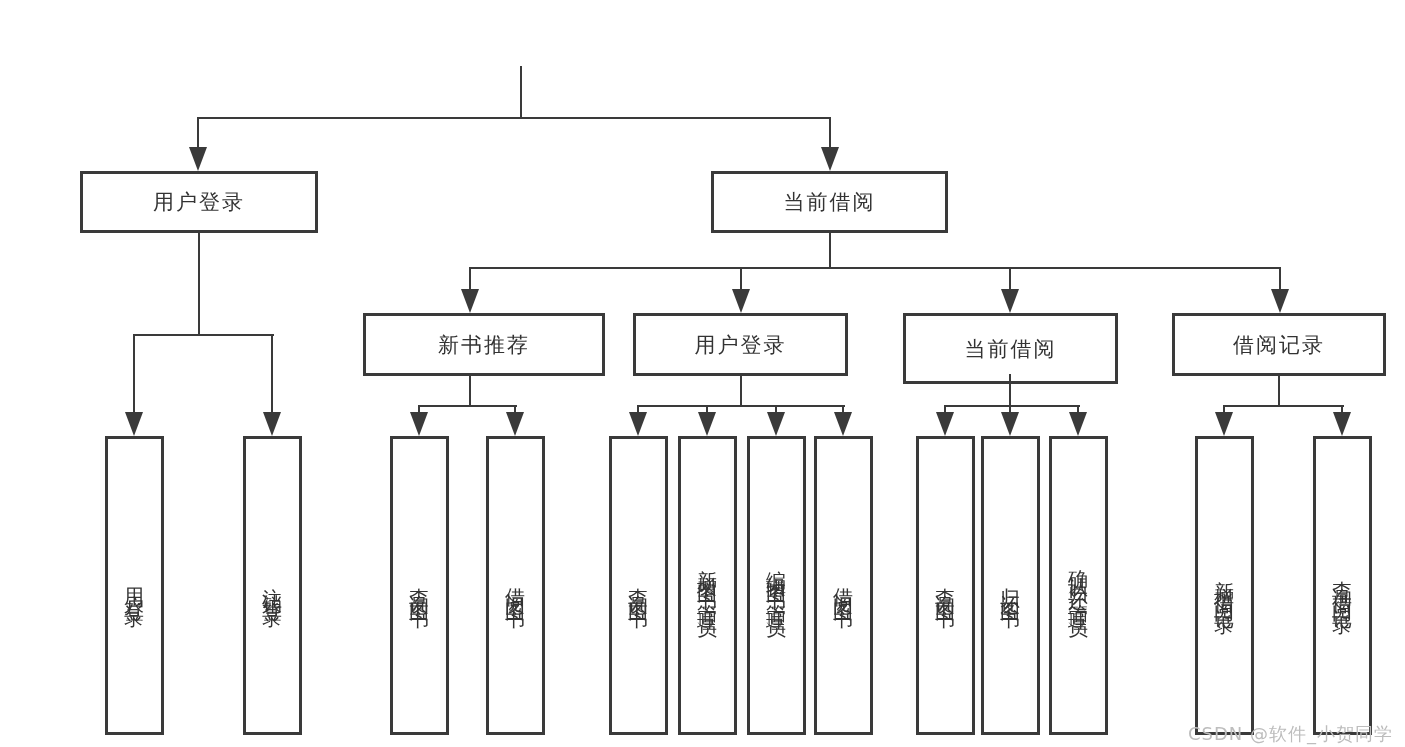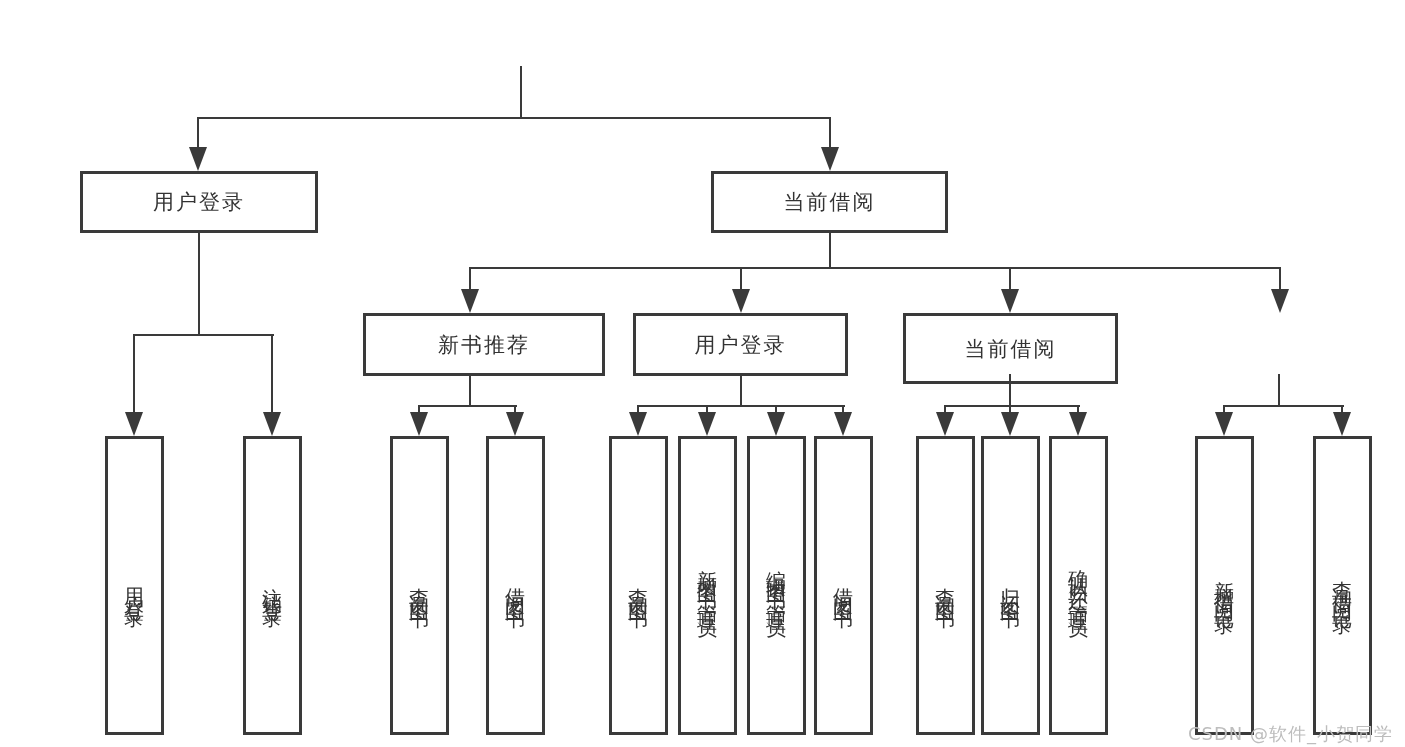--- a/index.html
+++ b/index.html
@@ -71,20 +71,23 @@
   </div>
 
   <div class="box" style="left:363px;top:313px;width:242px;height:63px">
     <span class="hlabel">新书推荐</span>
   </div>
   <div class="box" style="left:633px;top:313px;width:215px;height:63px">
     <span class="hlabel">用户登录</span>
   </div>
   <div class="box" style="left:903px;top:313px;width:215px;height:71px">
     <span class="hlabel">当前借阅</span>
+  </div>
+  <div class="box" style="left:1172px;top:313px;width:214px;height:63px">
+    <span class="hlabel">借阅记录</span>
   </div>
 
   <div class="box leaf" style="left:105px">
     <span class="vtext">用户登录</span>
   </div>
   <div class="box leaf" style="left:243px">
     <span class="vtext">注销登录</span>
   </div>
 
   <div class="box leaf" style="left:390px">

